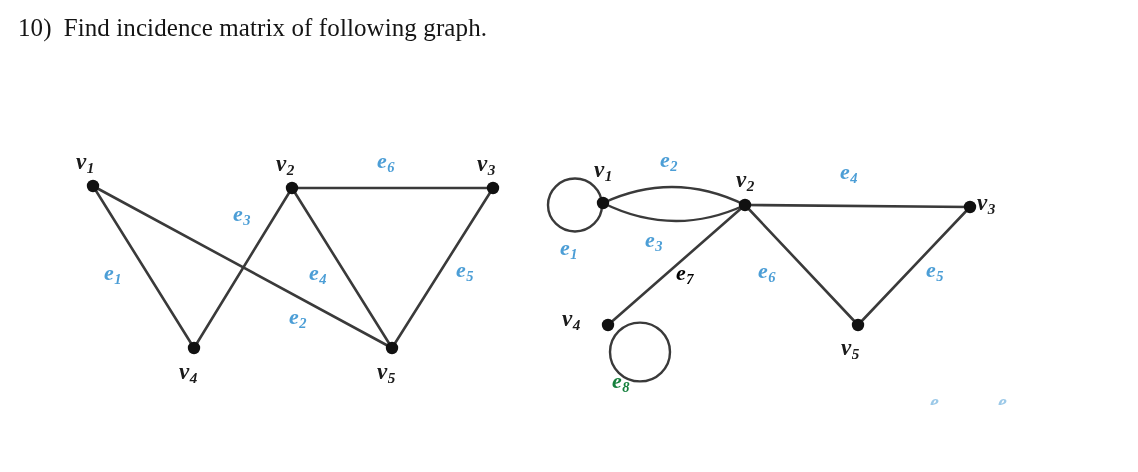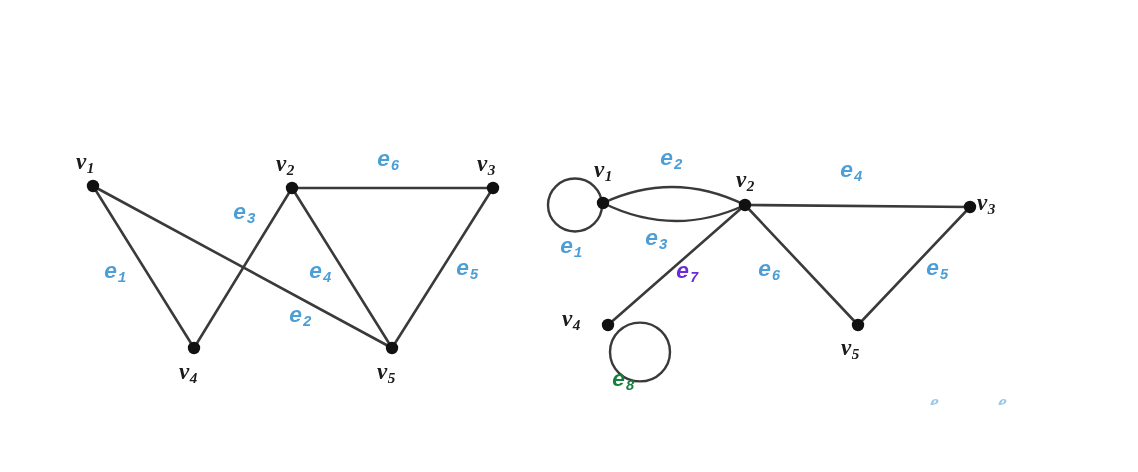--- a/index.html
+++ b/index.html
@@ -59,21 +59,21 @@
   .vlabel sub {
     font-size: 0.66em;
     font-style: italic;
     font-weight: 700;
     vertical-align: -0.25em;
     margin-left: 0.5px;
   }
   
   .elabel {
     position: absolute;
-    font-family: Liberation Mono, monospace;
+    font-family: Liberation Serif, serif;
     font-style: italic;
     font-weight: 700;
     font-size: 22px;
     white-space: nowrap;
     line-height: 1;
   }
   .elabel sub {
     font-size: 0.66em;
     font-style: italic;
     font-weight: 700;
@@ -96,20 +96,23 @@
   .clipped-label sub {
     font-size: 0.66em;
     vertical-align: -0.28em;
   }
 </style>
 </head>
 <body>
 
 <div id="page">
 
+  <div class="question-line">
+    <span class="question-number">10)</span><span>Find incidence matrix of following graph.</span>
+  </div>
 
   <div class="figure" id="fig-left" style="left:0px; top:0px; width:560px; height:420px;">
     <svg id="svg-left" width="560" height="420" viewBox="0 0 560 420">
         <path d="M 93 186 L 194 348" fill="none" stroke="#3a3a3a" stroke-width="2.6" stroke-linecap="round"></path>
         <path d="M 93 186 L 392 348" fill="none" stroke="#3a3a3a" stroke-width="2.6" stroke-linecap="round"></path>
         <path d="M 292 188 L 194 348" fill="none" stroke="#3a3a3a" stroke-width="2.6" stroke-linecap="round"></path>
         <path d="M 292 188 L 392 348" fill="none" stroke="#3a3a3a" stroke-width="2.6" stroke-linecap="round"></path>
         <path d="M 493 188 L 392 348" fill="none" stroke="#3a3a3a" stroke-width="2.6" stroke-linecap="round"></path>
         <path d="M 292 188 L 493 188" fill="none" stroke="#3a3a3a" stroke-width="2.6" stroke-linecap="round"></path>
         <circle cx="93" cy="186" r="6.2" fill="#111111"></circle>
@@ -156,21 +159,21 @@
       <div class="vlabel" style="left: 736px; top: 168px; color: rgb(27, 27, 27);"><span>v</span><sub>2</sub></div>
       <div class="vlabel" style="left: 977px; top: 191px; color: rgb(27, 27, 27);"><span>v</span><sub>3</sub></div>
       <div class="vlabel" style="left: 562px; top: 307px; color: rgb(27, 27, 27);"><span>v</span><sub>4</sub></div>
       <div class="vlabel" style="left: 841px; top: 336px; color: rgb(27, 27, 27);"><span>v</span><sub>5</sub></div>
       <div class="elabel" style="left: 560px; top: 237px; color: rgb(76, 158, 214);"><span>e</span><sub>1</sub></div>
       <div class="elabel" style="left: 660px; top: 149px; color: rgb(76, 158, 214);"><span>e</span><sub>2</sub></div>
       <div class="elabel" style="left: 645px; top: 229px; color: rgb(76, 158, 214);"><span>e</span><sub>3</sub></div>
       <div class="elabel" style="left: 840px; top: 161px; color: rgb(76, 158, 214);"><span>e</span><sub>4</sub></div>
       <div class="elabel" style="left: 926px; top: 259px; color: rgb(76, 158, 214);"><span>e</span><sub>5</sub></div>
       <div class="elabel" style="left: 758px; top: 260px; color: rgb(76, 158, 214);"><span>e</span><sub>6</sub></div>
-      <div class="elabel" style="left: 676px; top: 262px; color: #6d28d9;"><span>e</span><sub>7</sub></div>
+      <div class="elabel" style="left: 676px; top: 262px; color: #000000;"><span>e</span><sub>7</sub></div>
       <div class="elabel" style="left: 612px; top: 370px; color: #15803d;"><span>e</span><sub>8</sub></div>
     </div>
   <div id="clipped">
       <div class="clipped-label" style="left: 930px; top: 392px; color: rgb(76, 158, 214);"><span>e</span><sub>1</sub></div>
       <div class="clipped-label" style="left: 998px; top: 392px; color: rgb(76, 158, 214);"><span>e</span><sub>2</sub></div>
     </div>
 
 </div>
 
 </body></html>

